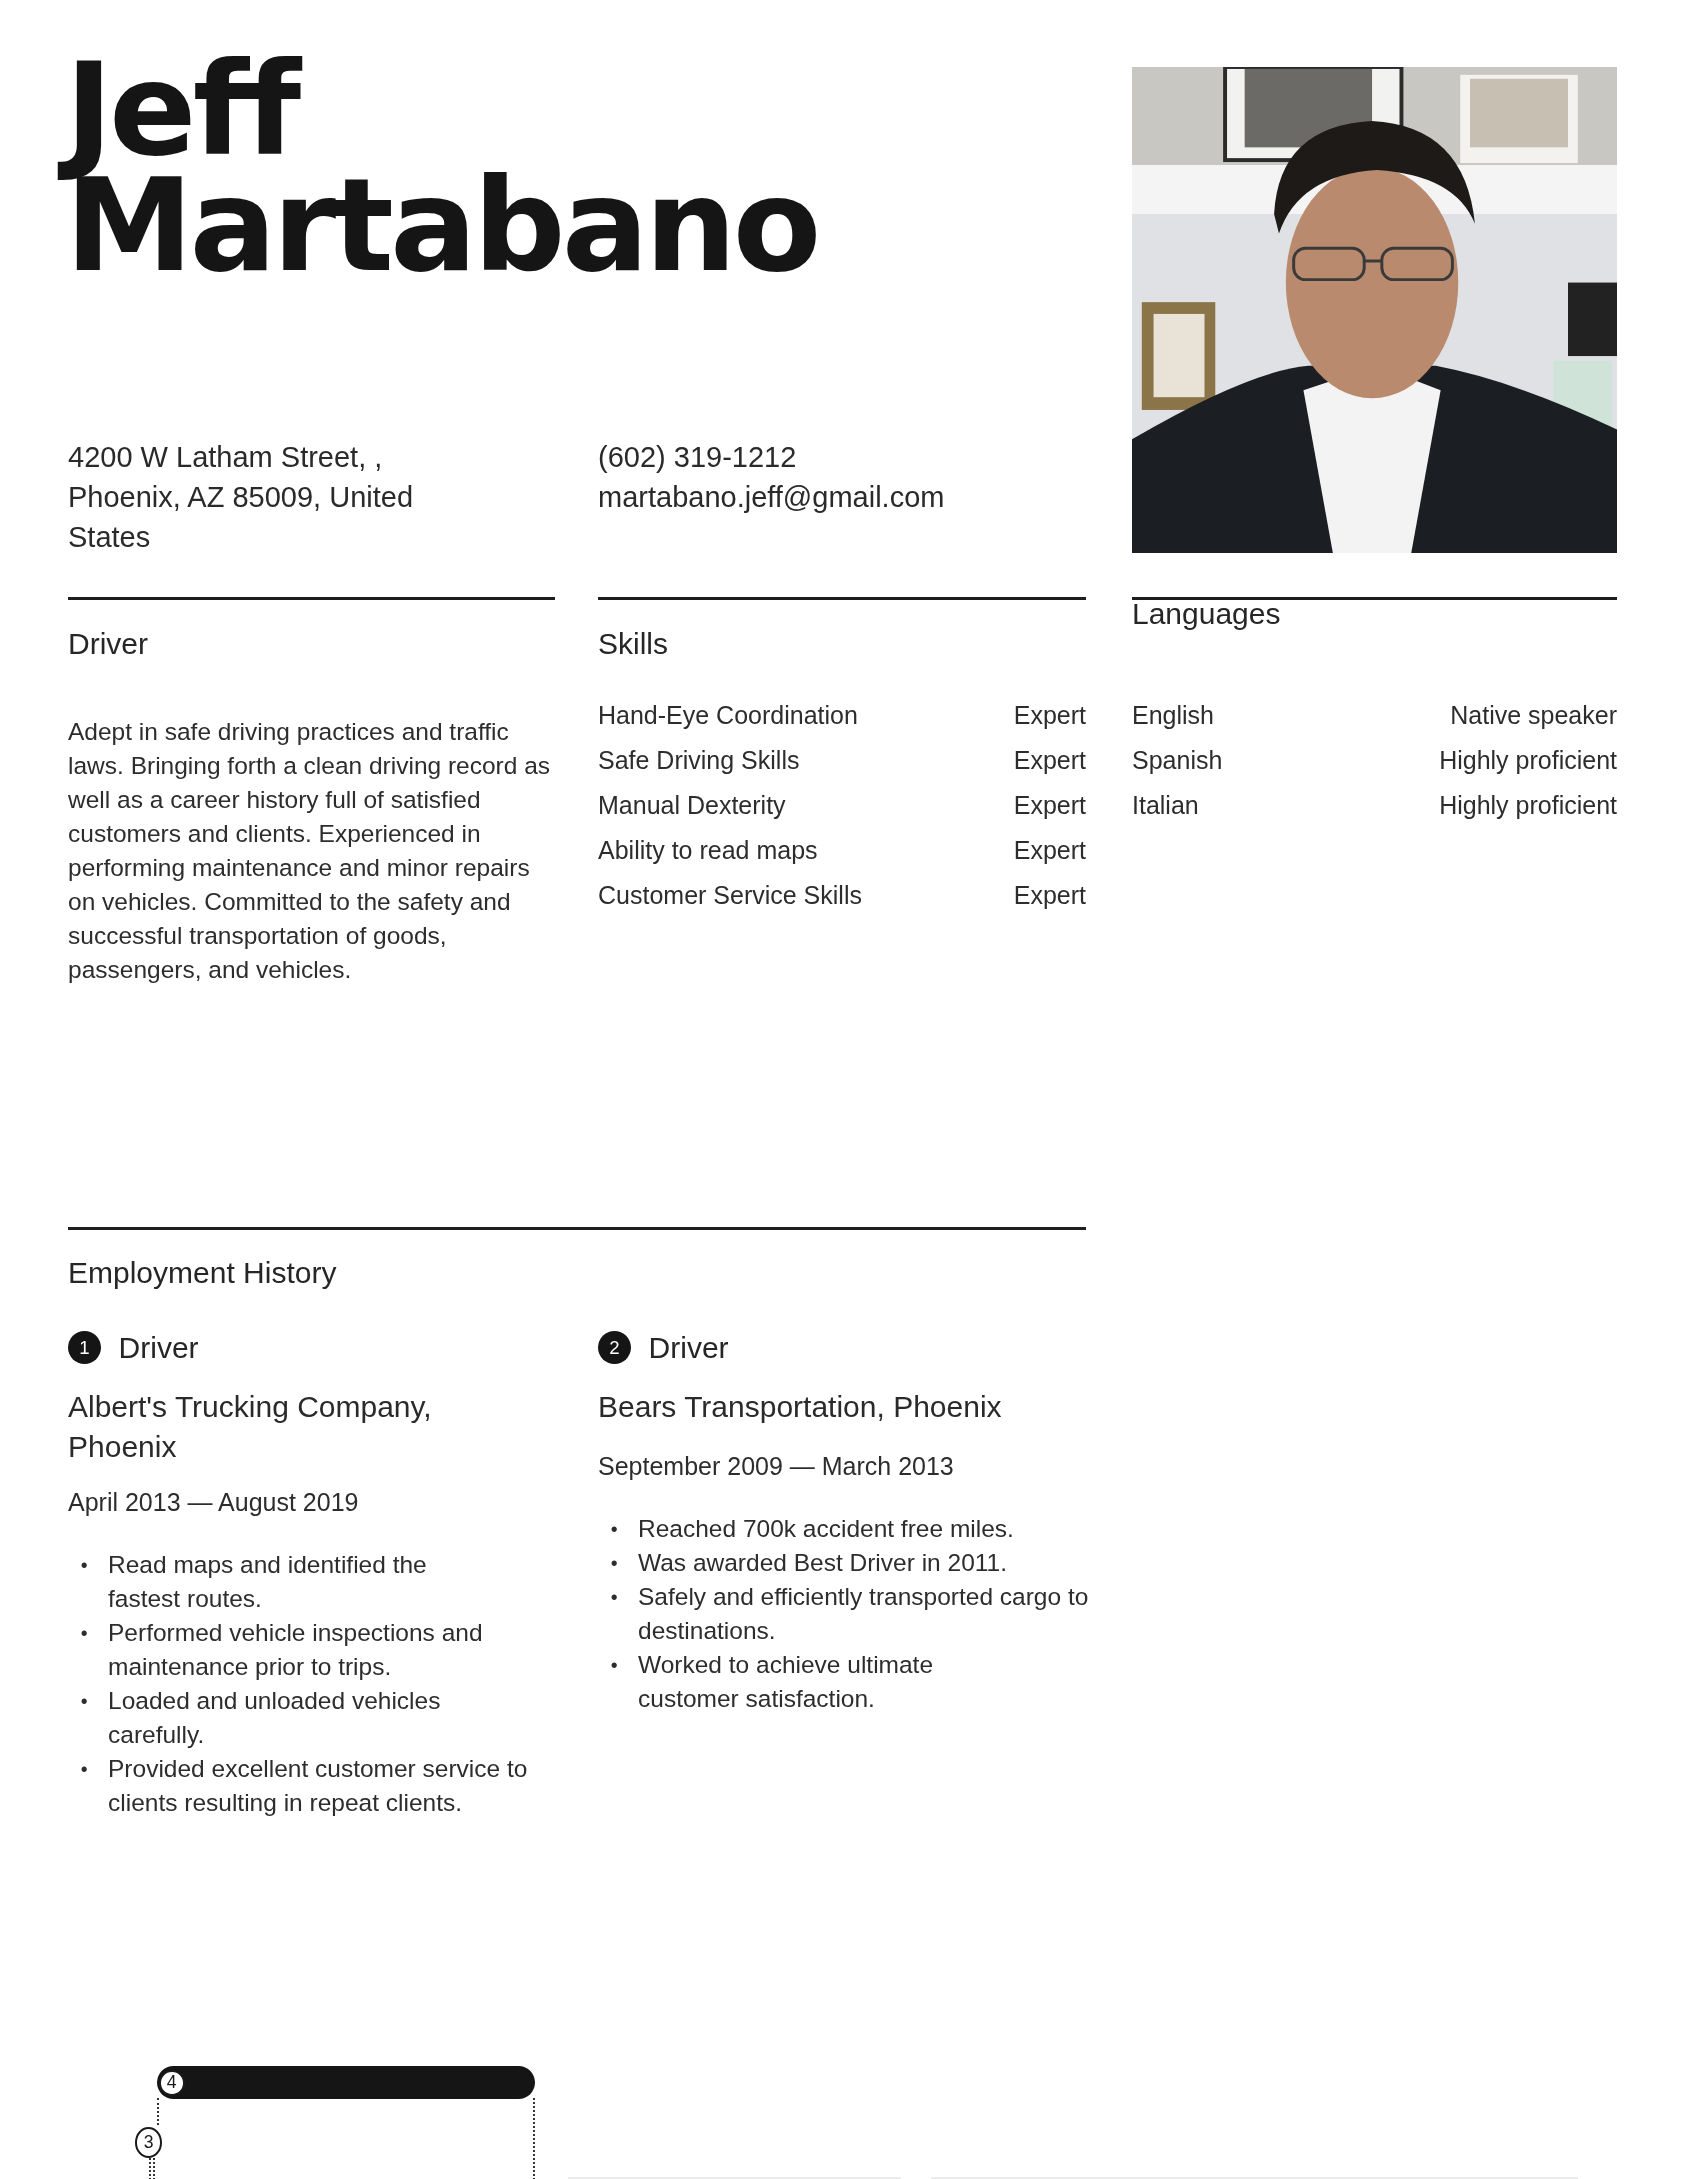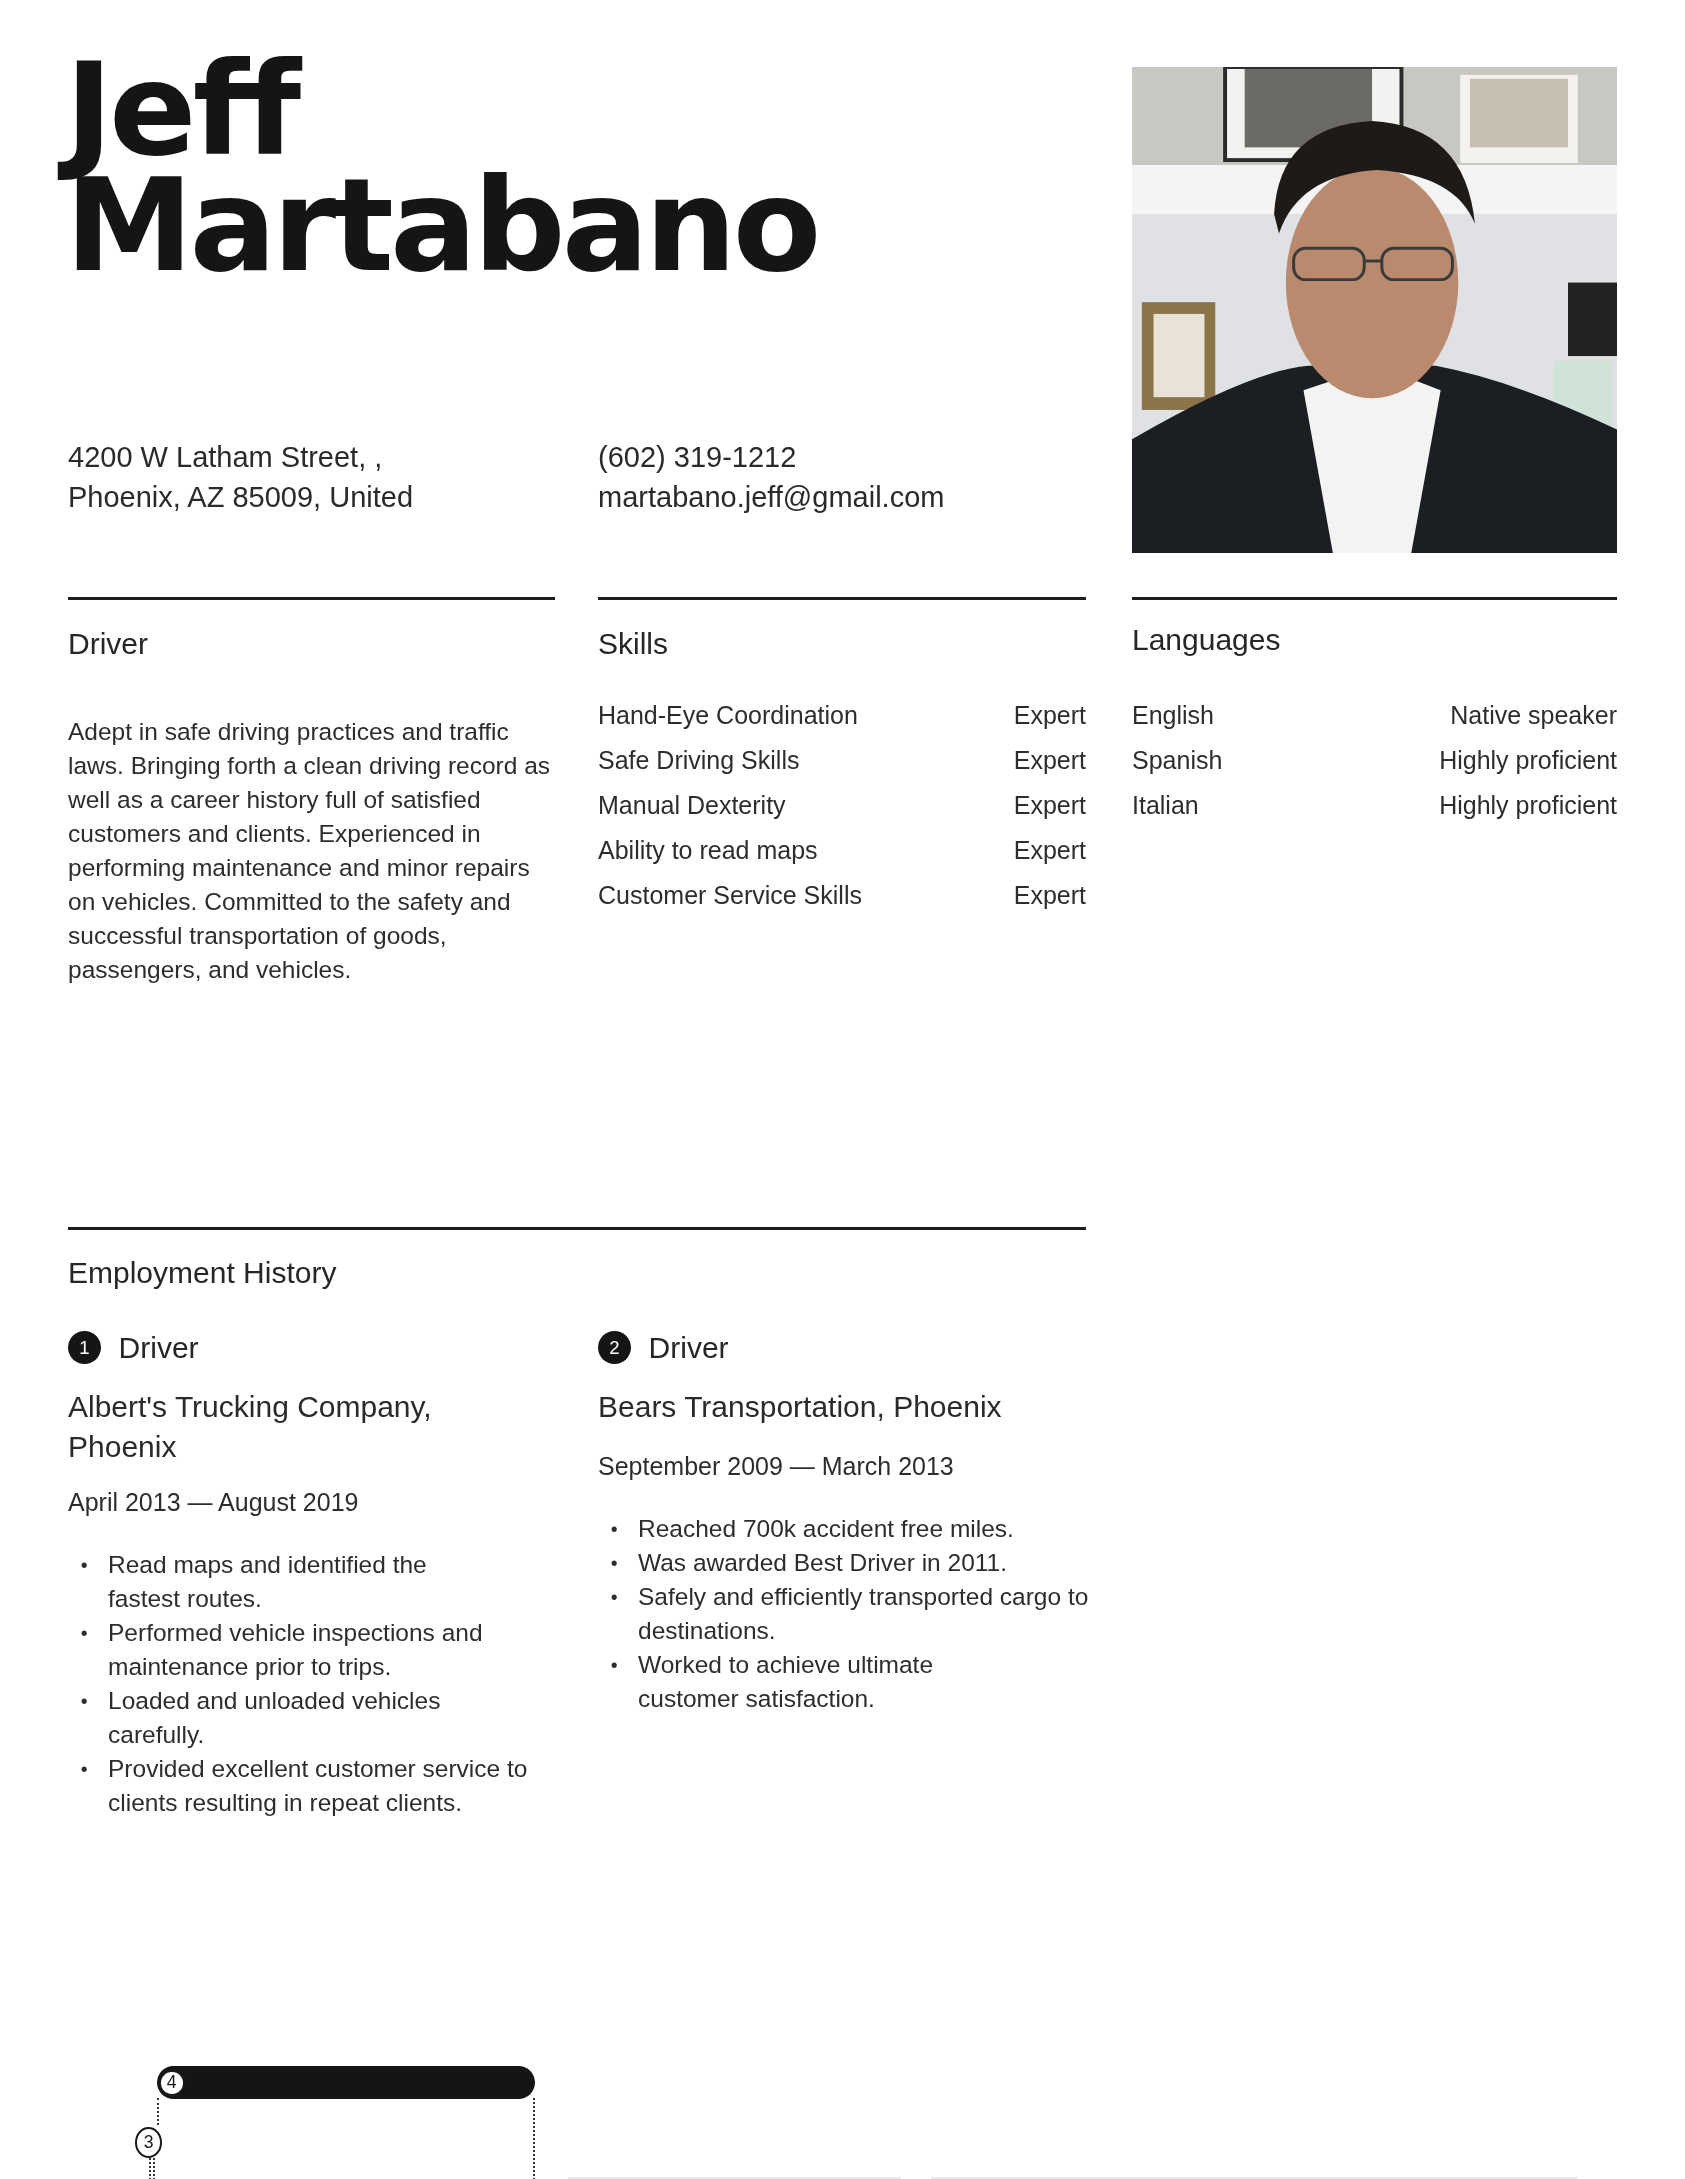--- a/index.html
+++ b/index.html
@@ -53,20 +53,21 @@
     <path d="M145 150 Q150 60 245 55 Q340 60 350 160 Q330 110 250 105 Q170 110 150 170 Z" fill="#1d1a18"></path>
     <rect x="165" y="185" width="72" height="32" rx="12" fill="none" stroke="#3a3a3a" stroke-width="3"></rect>
     <rect x="255" y="185" width="72" height="32" rx="12" fill="none" stroke="#3a3a3a" stroke-width="3"></rect>
     <line x1="237" y1="198" x2="255" y2="198" stroke="#3a3a3a" stroke-width="3"></line>
   </svg>
 </div>
 
 <div class="abs contact" style="left:68px; top:437px; width:490px;">
   <div>4200 W Latham Street, ,</div>
   <div>Phoenix, AZ 85009, United</div>
+  <div>States</div>
 </div>
 <div class="abs contact" style="left:598px; top:437px; width:490px;">
   <div>(602) 319-1212</div>
   <div>martabano.jeff@gmail.com</div>
 </div>
 
 <div class="abs rule" style="left:68px; top:597px; width:487px;"></div>
 <div class="abs rule" style="left:598px; top:597px; width:488px;"></div>
 <div class="abs rule" style="left:1132px; top:597px; width:485px;"></div>
 
@@ -92,21 +93,21 @@
   <div class="row">
       <span>Ability to read maps</span>
       <span>Expert</span>
     </div>
   <div class="row">
       <span>Customer Service Skills</span>
       <span>Expert</span>
     </div>
 </div>
 
-<div class="abs sec-title" style="left:1132px; top:620px;text-align:center;">Languages</div>
+<div class="abs sec-title" style="left:1132px; top:594px;text-align:center;">Languages</div>
 <div class="abs" style="left:1132px; top:693px; width:485px;">
   <div class="row">
       <span>English</span>
       <span>Native speaker</span>
     </div>
   <div class="row">
       <span>Spanish</span>
       <span>Highly proficient</span>
     </div>
   <div class="row">

